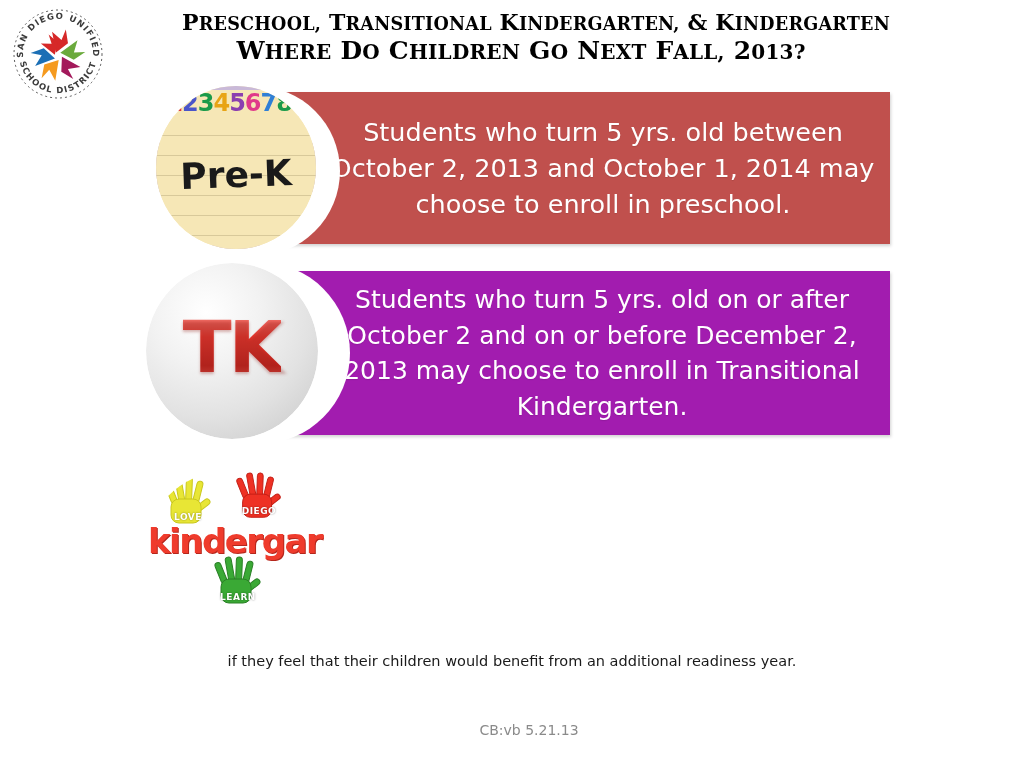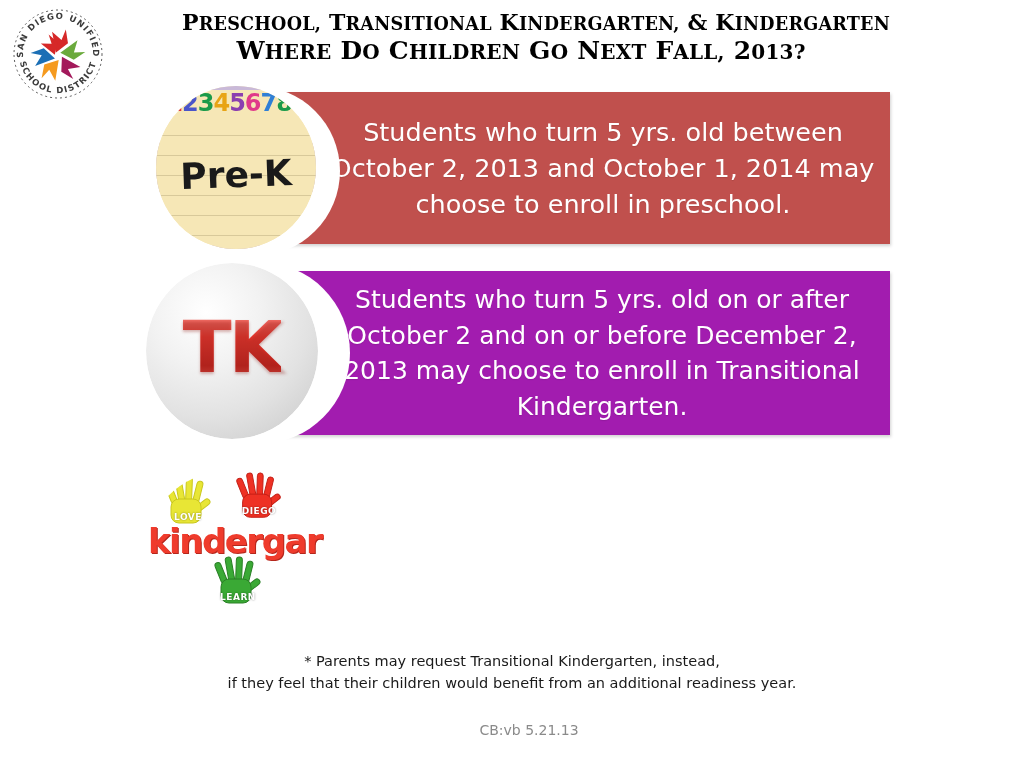--- a/index.html
+++ b/index.html
@@ -373,16 +373,15 @@
         </svg>
         <div class="hand-label">LEARN</div>
       </div>
 
       <div class="kinder-word">kindergarten</div>
     </div>
   </div>
 </div>
 
 <div class="footnote">
-  <div>* Parents may request Transitional Kindergarten, instead,</div>
   <div>if they feel that their children would benefit from an additional readiness year.</div>
 </div>
 <div class="credit">CB:vb  5.21.13</div>
 
 </body></html>

